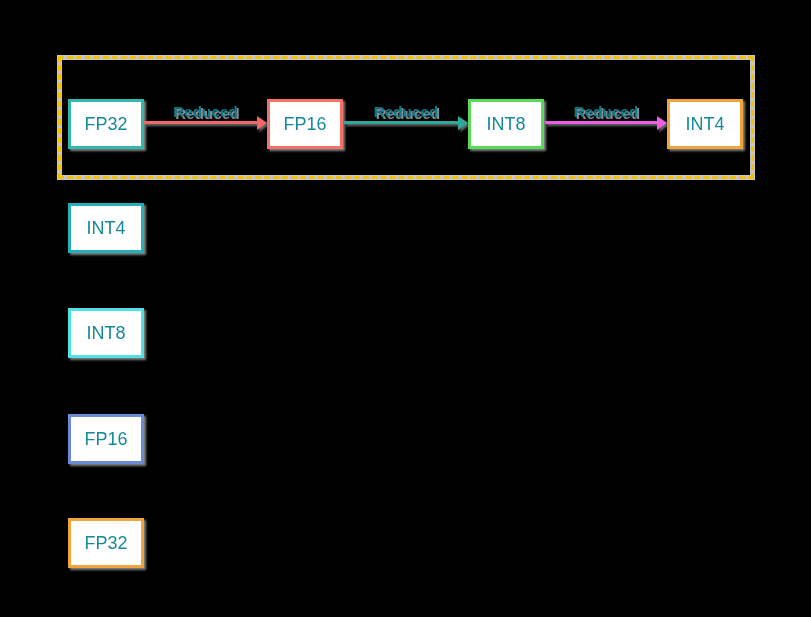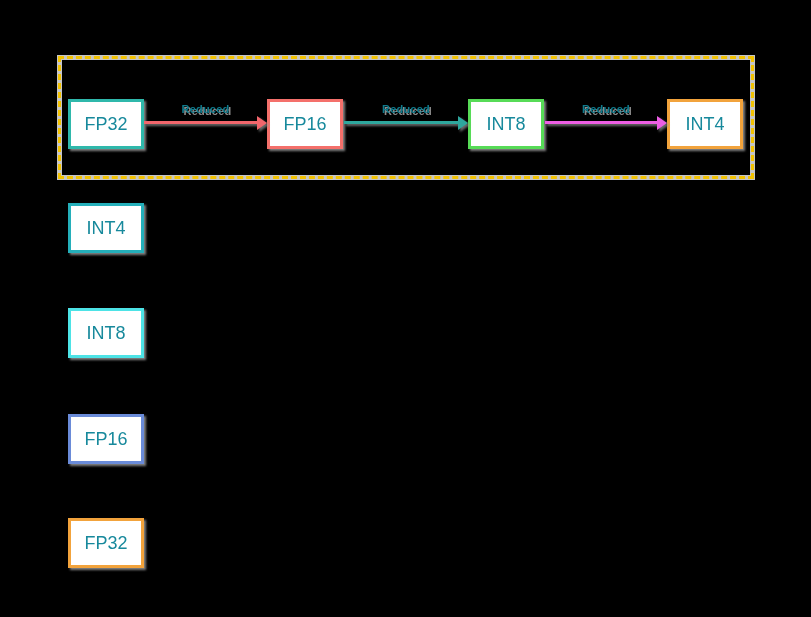--- a/index.html
+++ b/index.html
@@ -56,21 +56,21 @@
   .head {
     position:absolute; right:0; top:0; width:0; height:0;
     border-top:7px solid transparent;
     border-bottom:7px solid transparent;
     border-left:10px solid #888888;
   }
 
   
   .arrow-label {
     position:absolute; top:103px;
-    font-size:11px; font-weight:bold;
+    font-size:15px; font-weight:bold;
     color:#0f7b8d; text-align:center;
     text-shadow:2px 2px 0 #8c8c8c;
     letter-spacing:0.2px;
   }
   #l1 { left:144px; width:123px; }
   #l2 { left:344px; width:124px; }
   #l3 { left:545px; width:122px; }
 </style>
 </head>
 <body>

